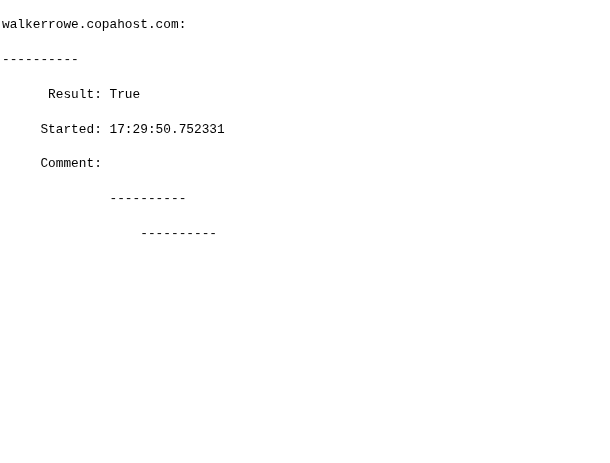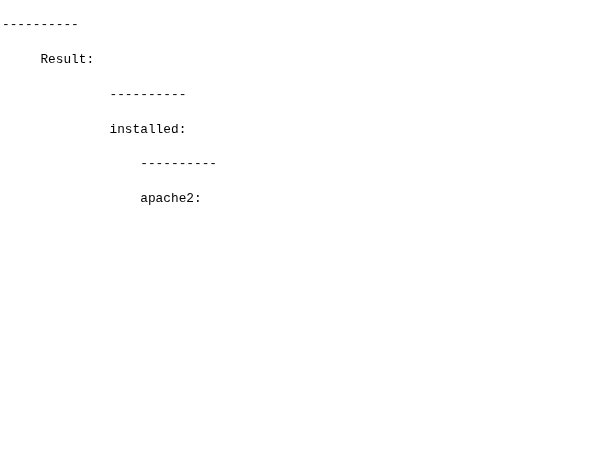--- a/index.html
+++ b/index.html
@@ -33,27 +33,27 @@
   }
   .line {
     display: block;
     white-space: pre;
     min-height: 17.45px;
   }
 </style>
 </head>
 <body>
 
-<pre id="terminal-output">
+<pre id="terminal-output"><span class="line">walkerrowe.copahost.com:</span>
 <span class="line">----------</span>
-<span class="line">     Result:   </span>
+<span class="line">      Result: True</span>
+<span class="line">     Started: 17:29:50.752331</span>
+<span class="line">     Comment:   </span>
 <span class="line">              ----------</span>
-<span class="line">              installed:</span>
 <span class="line">                  ----------</span>
-<span class="line">                  apache2:</span>
 
 
 
 
 
 
 
 
 
 

